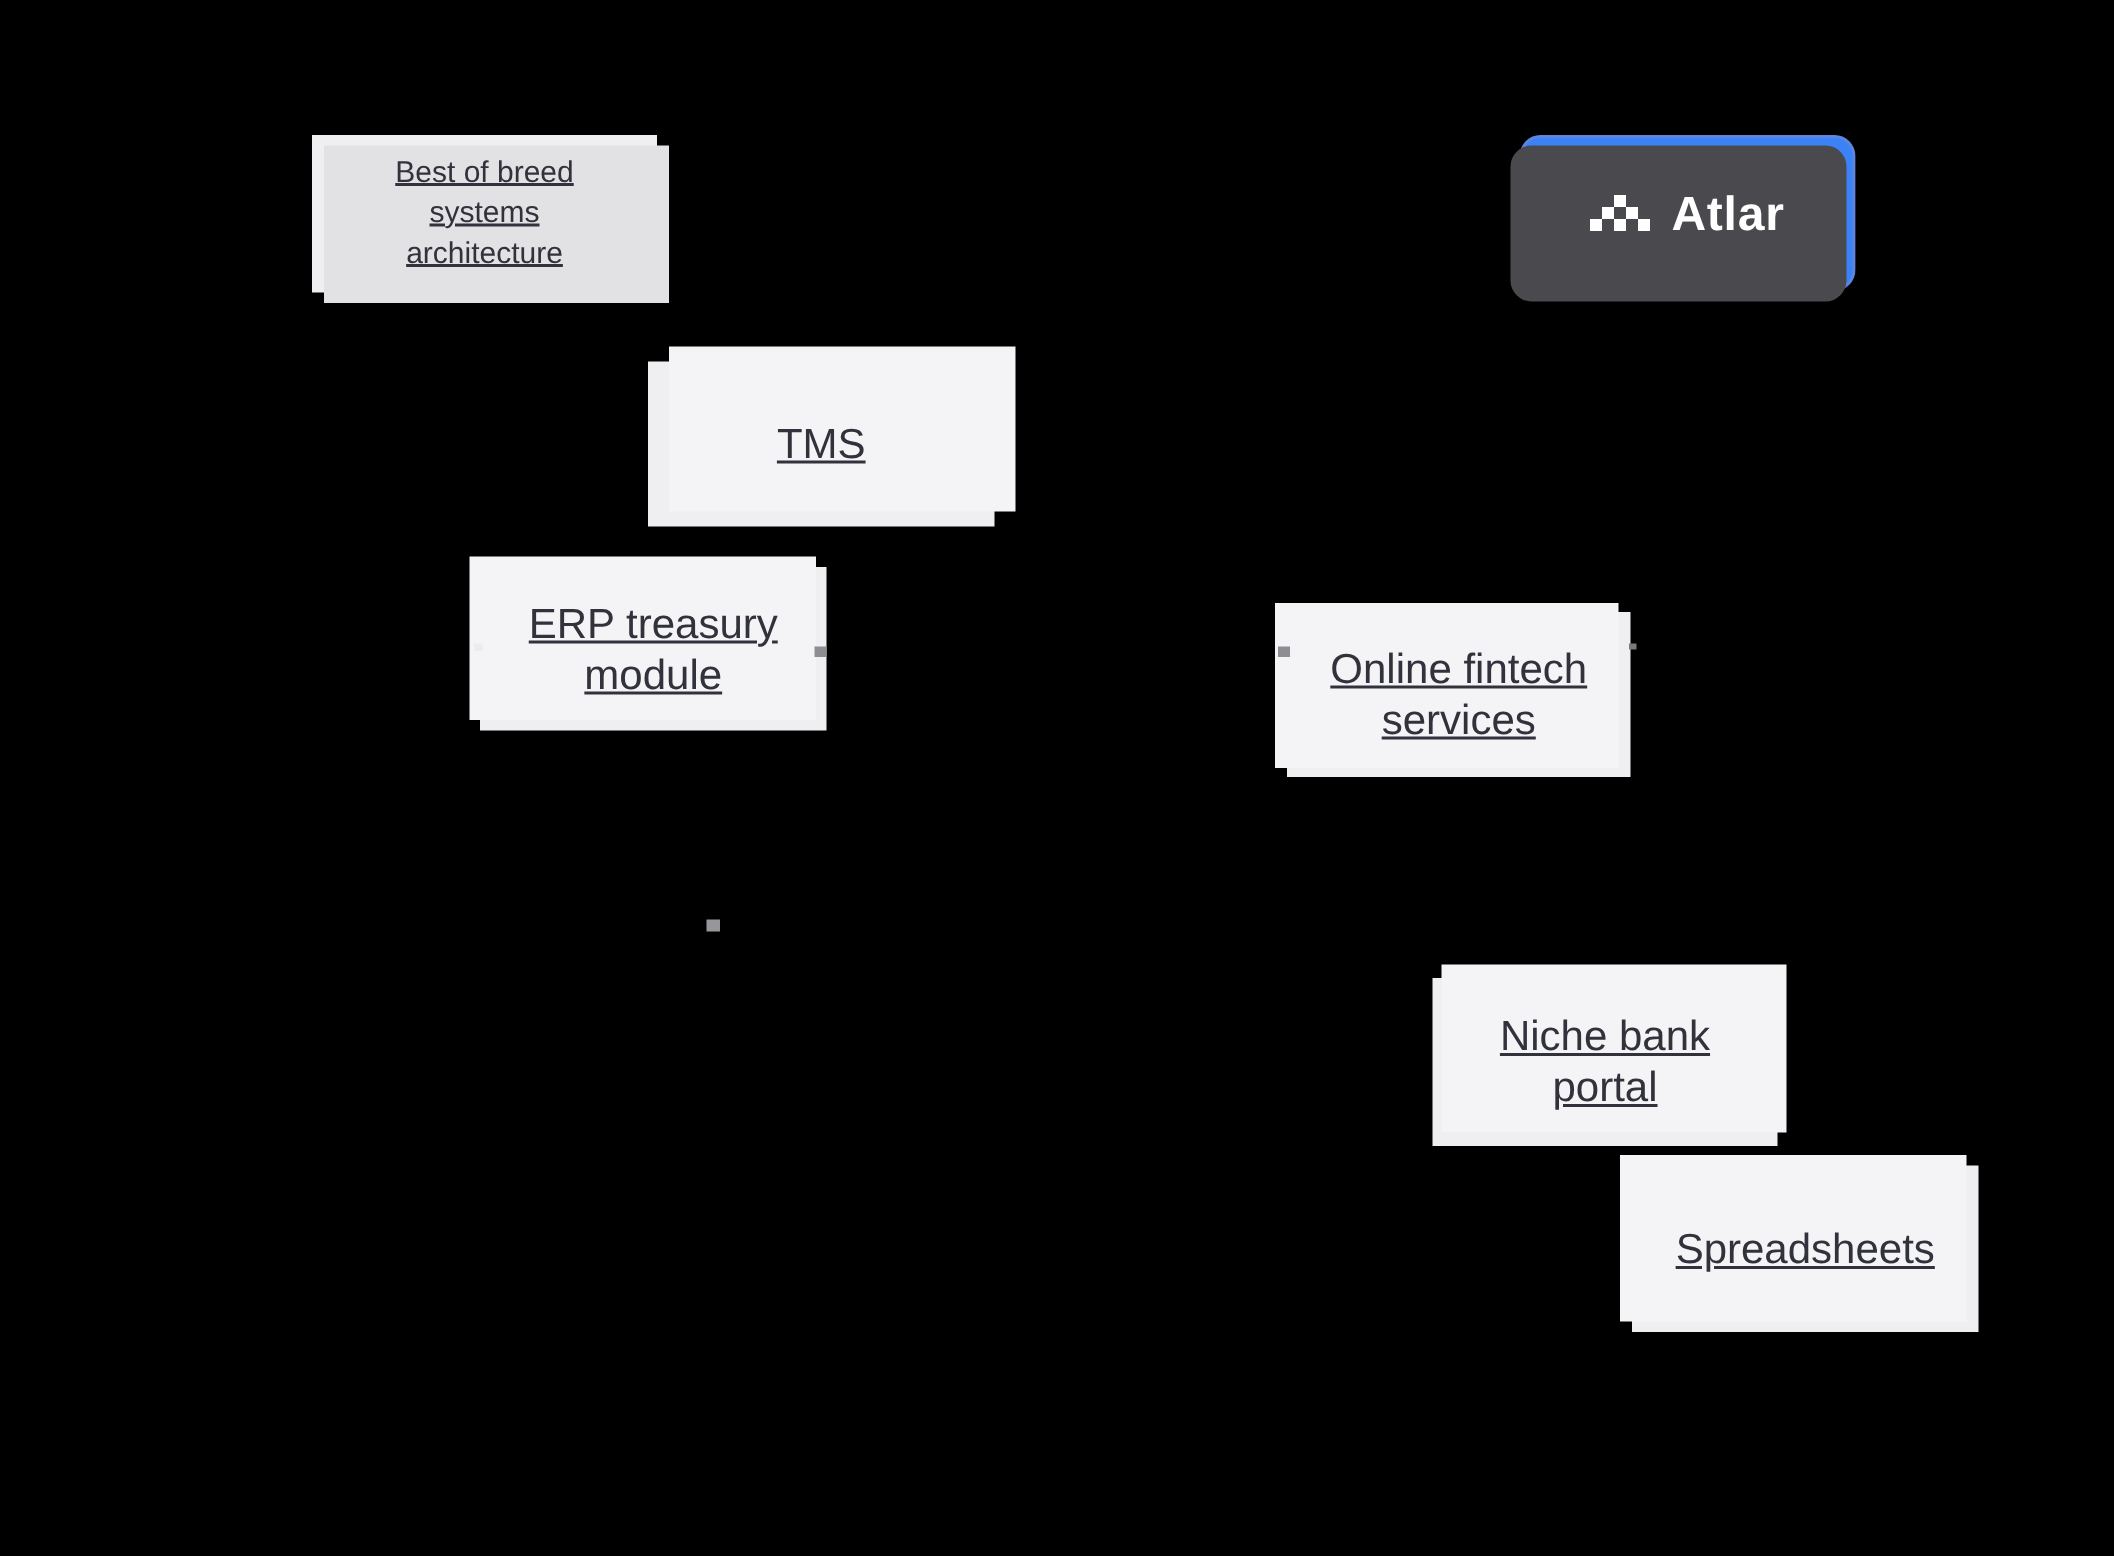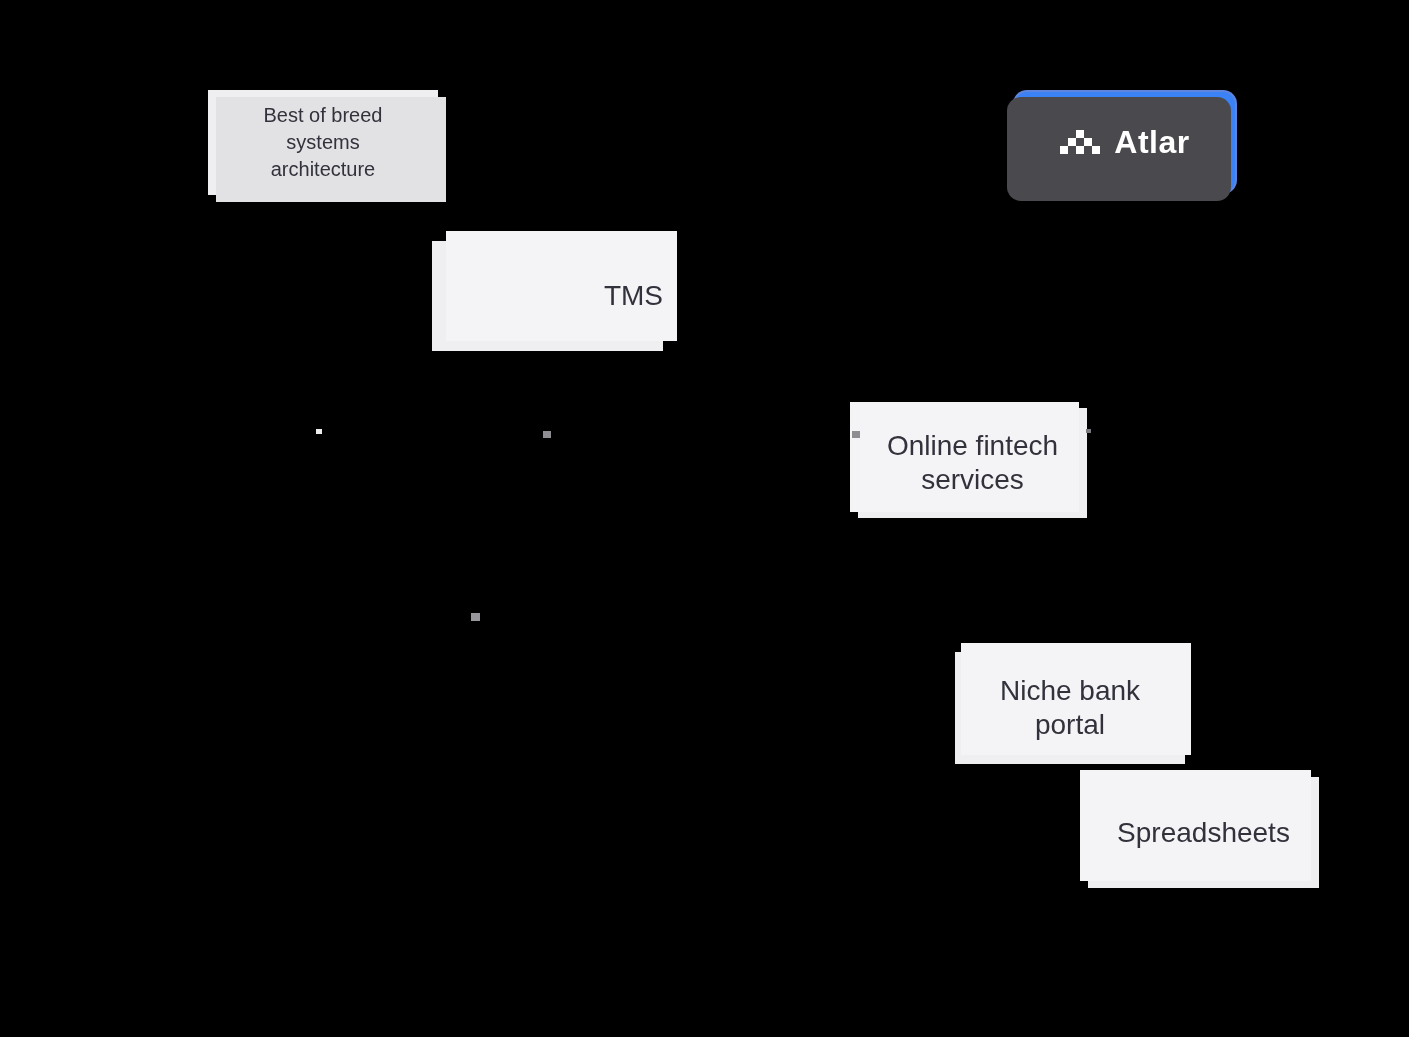--- a/index.html
+++ b/index.html
@@ -35,25 +35,26 @@
     background: var(--ghost, #f4f4f6);
     transform: translate(var(--gx, 6px), var(--gy, 6px));
     z-index: -1;
   }
   .card-label {
     color: #32323c;
     font-size: 28px;
     line-height: 34px;
     font-weight: 400;
     max-width: 205px;
+    text-decoration: underline;
   }
 
   .pos-bob          { left: 208px;  top: 90px;  width: 230px; height: 105px; --gx: 8px;  --gy: 7px;  --ghost: #e2e2e4; }
   .pos-bob .card-label { font-size: 20px; line-height: 27px; max-width: 150px; }
-  .pos-tms          { left: 432px;  top: 241px; width: 231px; height: 110px; justify-content: flex-end; --gx: 14px; --gy: -10px; }
+  .pos-tms          { left: 432px;  top: 241px; width: 231px; height: 110px; --gx: 14px; --gy: -10px; }
   .pos-erp          { left: 320px;  top: 378px; width: 231px; height: 109px; --gx: -7px; --gy: -7px; }
   .pos-homegrown    { left: 241px;  top: 512px; width: 238px; height: 110px; --gx: -10px; --gy: -8px; }
   .pos-homegrown .card-label { max-width: 208px; }
   .pos-niche        { left: 858px;  top: 408px; width: 229px; height: 110px; --gx: -8px; --gy: -6px; }
   .pos-online       { left: 955px;  top: 652px; width: 230px; height: 112px; --gx: 6px;  --gy: -9px; }
   .pos-spreadsheets { left: 1088px; top: 777px; width: 231px; height: 111px; --gx: -8px; --gy: -7px; }
 
   
   .brand-card {
     position: absolute;
@@ -113,20 +114,23 @@
 <div class="canvas">
 
   <div class="card pos-bob">
     <span class="card-label">Best of breed systems architecture</span>
   </div>
 
   <div class="card pos-tms">
     <span class="card-label">TMS</span>
   </div>
 
+  <div class="card pos-erp">
+    <span class="card-label">ERP treasury module</span>
+  </div>
 
 
   <div class="brand-card">
     <span class="atlar-logo">
       <i style="grid-area: 1 / 3"></i>
       <i style="grid-area: 2 / 2"></i>
       <i style="grid-area: 2 / 4"></i>
       <i style="grid-area: 3 / 1"></i>
       <i style="grid-area: 3 / 3"></i>
       <i style="grid-area: 3 / 5"></i>

